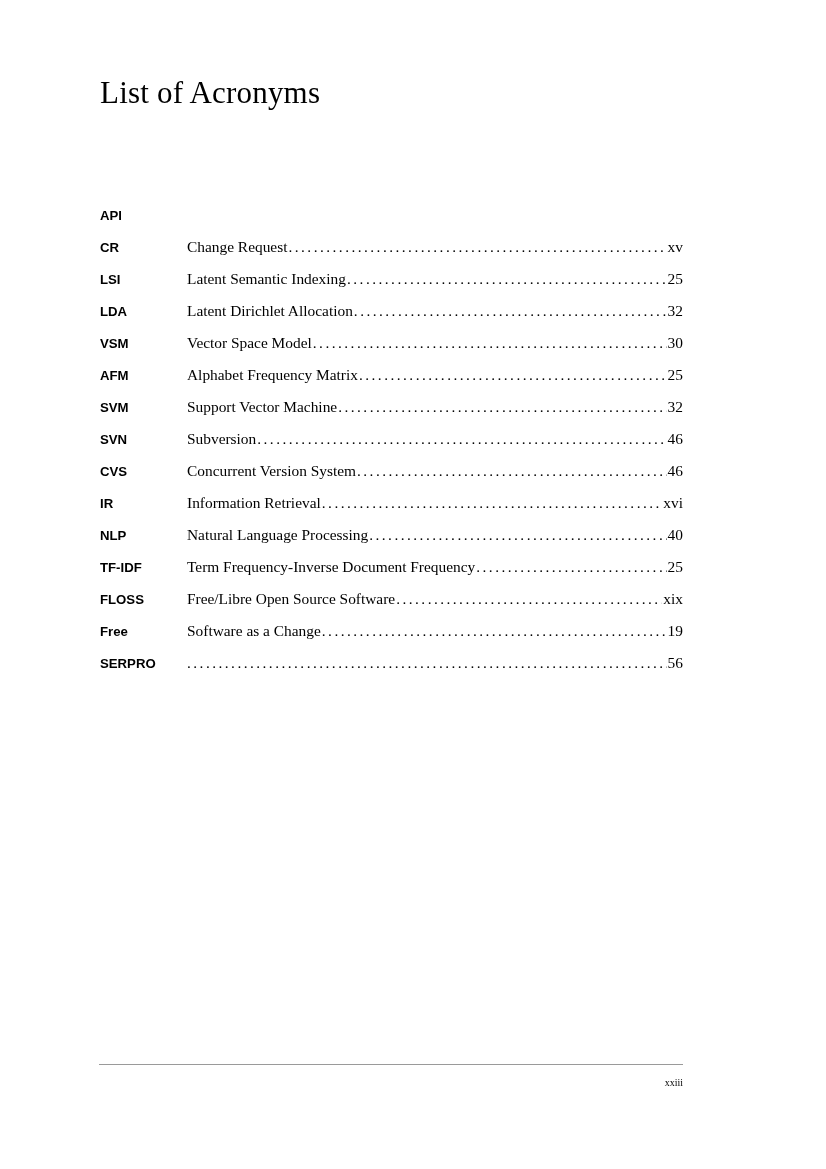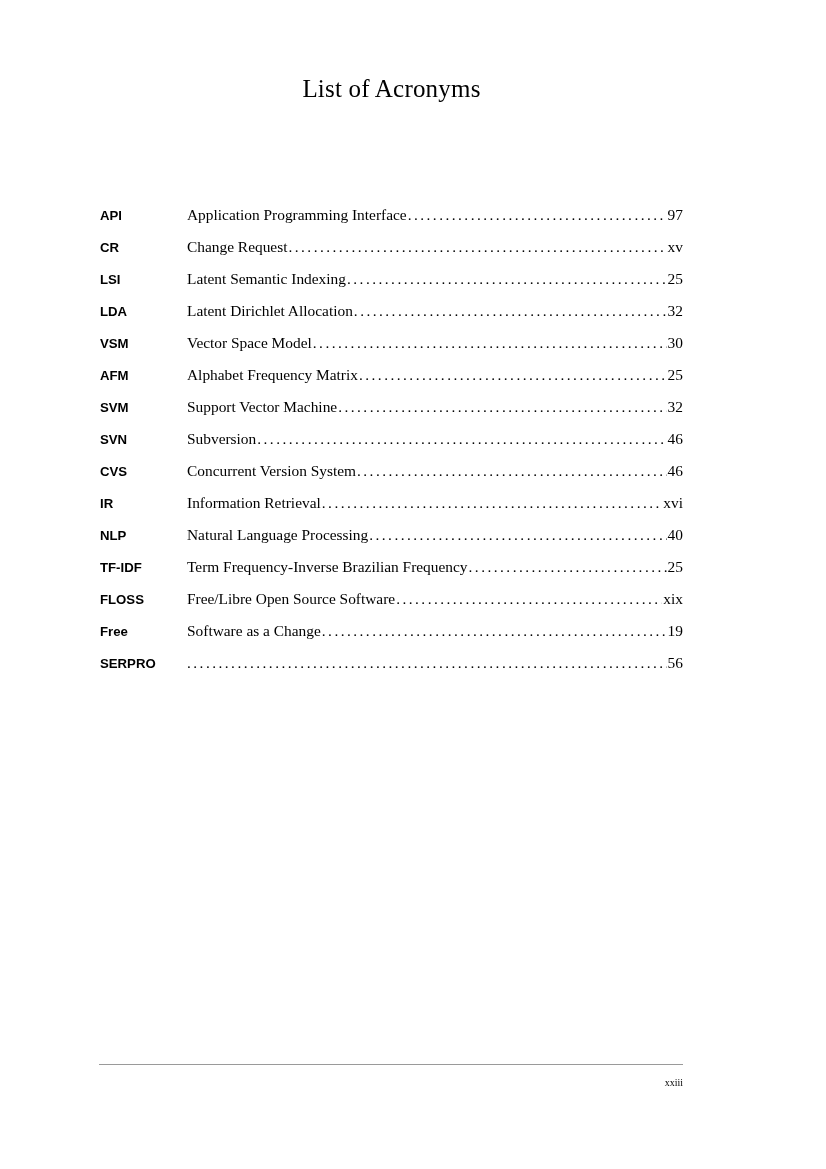--- a/index.html
+++ b/index.html
@@ -18,23 +18,23 @@
     color: #000000;
     -webkit-font-smoothing: antialiased;
   }
 
   
   .page-title {
     position: absolute;
     top: 52px;
     left: 100px;
     width: 583px;
-    text-align: center;
+    text-align: left;
     font-family: "Liberation Serif", "DejaVu Serif", serif;
-    font-size: 25px;
+    font-size: 31px;
     font-weight: 400;
     letter-spacing: 0.2px;
     line-height: 40px;
     white-space: nowrap;
   }
 
   
   .acronym-list {
     position: absolute;
     top: 183px;
@@ -125,25 +125,20 @@
 </head>
 <body>
 
 <div class="page">
 
   <h1 class="page-title">List of Acronyms</h1>
 
   <div class="acronym-list">
       <div class="acronym-row">
         <span class="acronym-term">API</span>
-        <span class="acronym-body">
-          <span class="acronym-desc">Application Programming Interface</span>
-          <span class="leader" aria-hidden="true"></span>
-          <span class="acronym-page">97</span>
-        </span>
       </div>
       <div class="acronym-row">
         <span class="acronym-term">CR</span>
         <span class="acronym-body">
           <span class="acronym-desc">Change Request</span>
           <span class="leader" aria-hidden="true"></span>
           <span class="acronym-page">xv</span>
         </span>
       </div>
       <div class="acronym-row">
@@ -214,21 +209,21 @@
         <span class="acronym-term">NLP</span>
         <span class="acronym-body">
           <span class="acronym-desc">Natural Language Processing</span>
           <span class="leader" aria-hidden="true"></span>
           <span class="acronym-page">40</span>
         </span>
       </div>
       <div class="acronym-row">
         <span class="acronym-term">TF-IDF</span>
         <span class="acronym-body">
-          <span class="acronym-desc">Term Frequency-Inverse Brazilian Frequency</span>
+          <span class="acronym-desc">Term Frequency-Inverse Document Frequency</span>
           <span class="leader" aria-hidden="true"></span>
           <span class="acronym-page">25</span>
         </span>
       </div>
       <div class="acronym-row">
         <span class="acronym-term">FLOSS</span>
         <span class="acronym-body">
           <span class="acronym-desc">Free/Libre Open Source Software</span>
           <span class="leader" aria-hidden="true"></span>
           <span class="acronym-page">xix</span>

